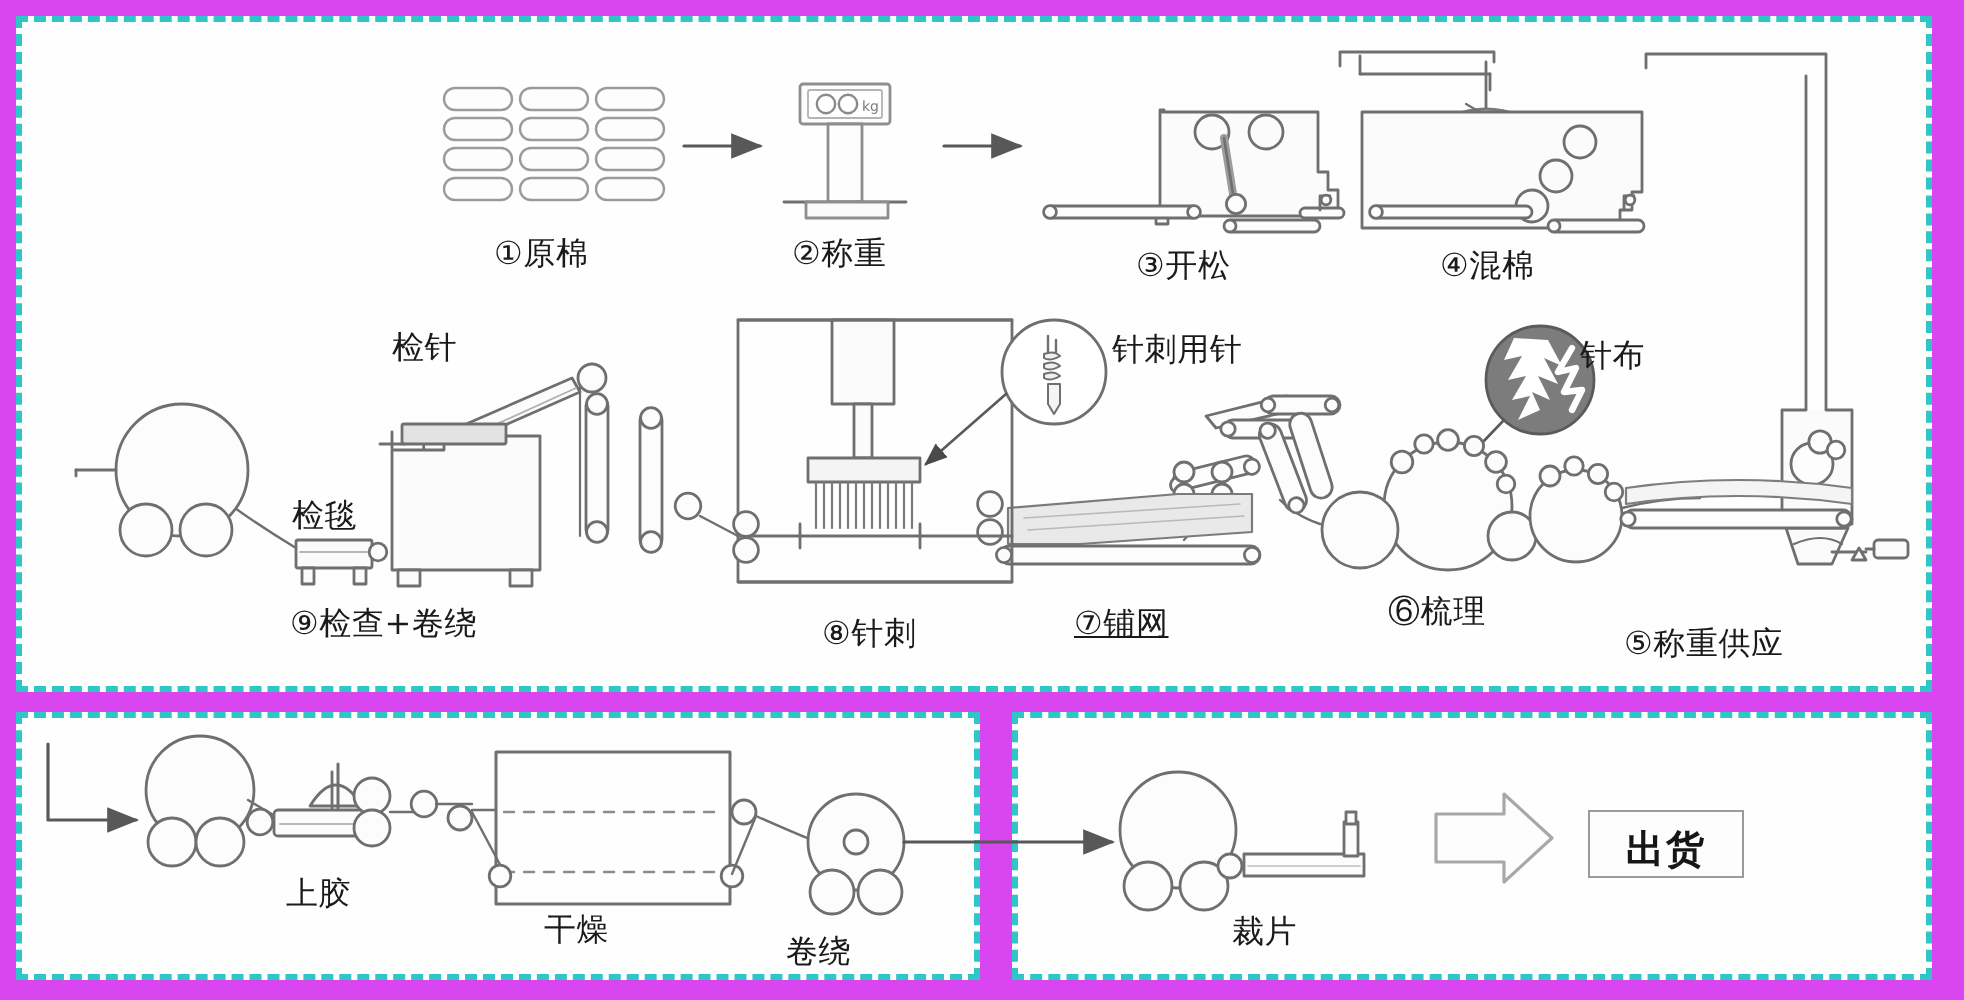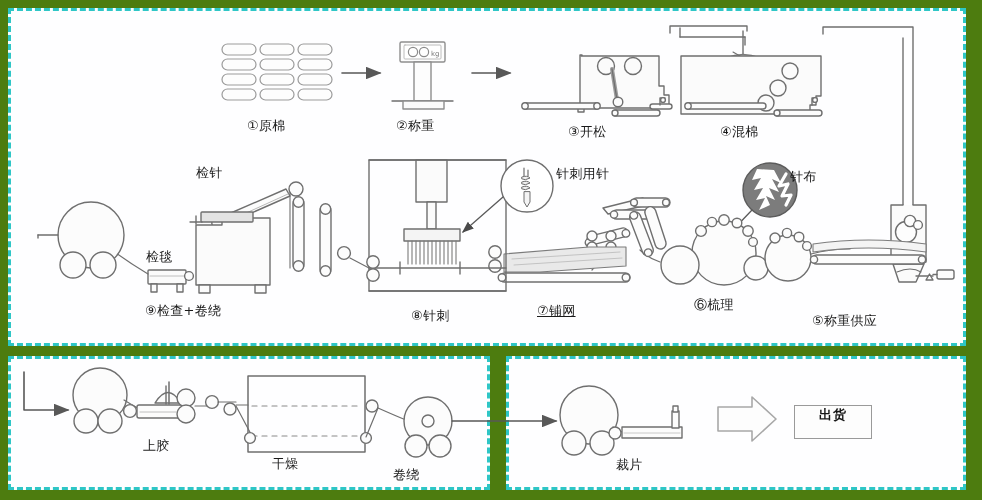--- a/index.html
+++ b/index.html
@@ -12,55 +12,55 @@
     height: 500px;
     position: relative;
     font-family: "DejaVu Sans", "Liberation Sans", sans-serif;
     overflow: hidden;
   }
   #root {
     position: absolute;
     left: 0; top: 0;
     width: 982px;
     height: 500px;
-    background: #4d7c0f;
+    background: #d946ef;
   }
   .panel {
     position: absolute;
     border: 3px dashed #2ec6c6;
     box-sizing: border-box;
     background: #fefeff;
   }
   #panel-upstream { left: 8px;  top: 8px;   width: 958px; height: 338px; }
   #panel-coating  { left: 8px;  top: 356px; width: 482px; height: 134px; }
   #panel-cutting  { left: 506px;top: 356px; width: 460px; height: 134px; }
 
   .svg-layer {
     position: absolute;
     left: 0; top: 0;
     width: 982px;
     height: 500px;
     pointer-events: none;
   }
   .lbl {
     position: absolute;
-    font-size: 13px;
+    font-size: 16px;
     color: #1a1a1a;
     white-space: nowrap;
     font-family: "DejaVu Sans", "Liberation Sans", sans-serif;
     letter-spacing: 0.3px;
   }
   .ship-box {
     position: absolute;
     border: 1.6px solid #9a9a9a;
     background: #fdfdfd;
     display: flex;
-    align-items: flex-start;
+    align-items: flex-end;
     justify-content: center;
-    font-size: 13px;
+    font-size: 19px;
     color: #161616;
     font-weight: bold;
     letter-spacing: 1px;
   }
 </style>
 </head>
 <body>
 
 <div id="root">
 

